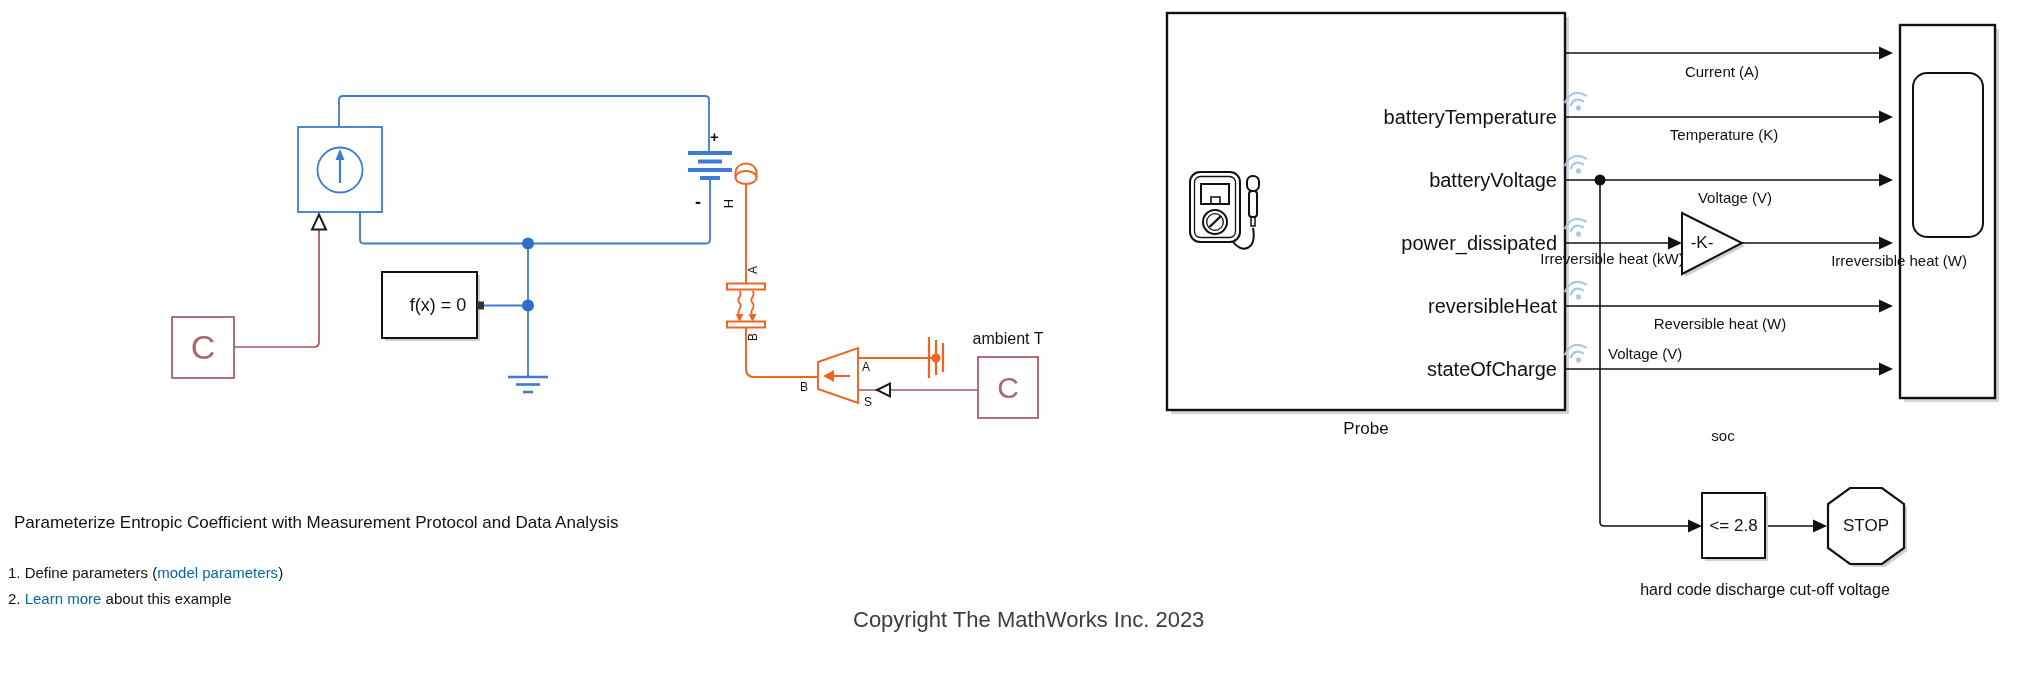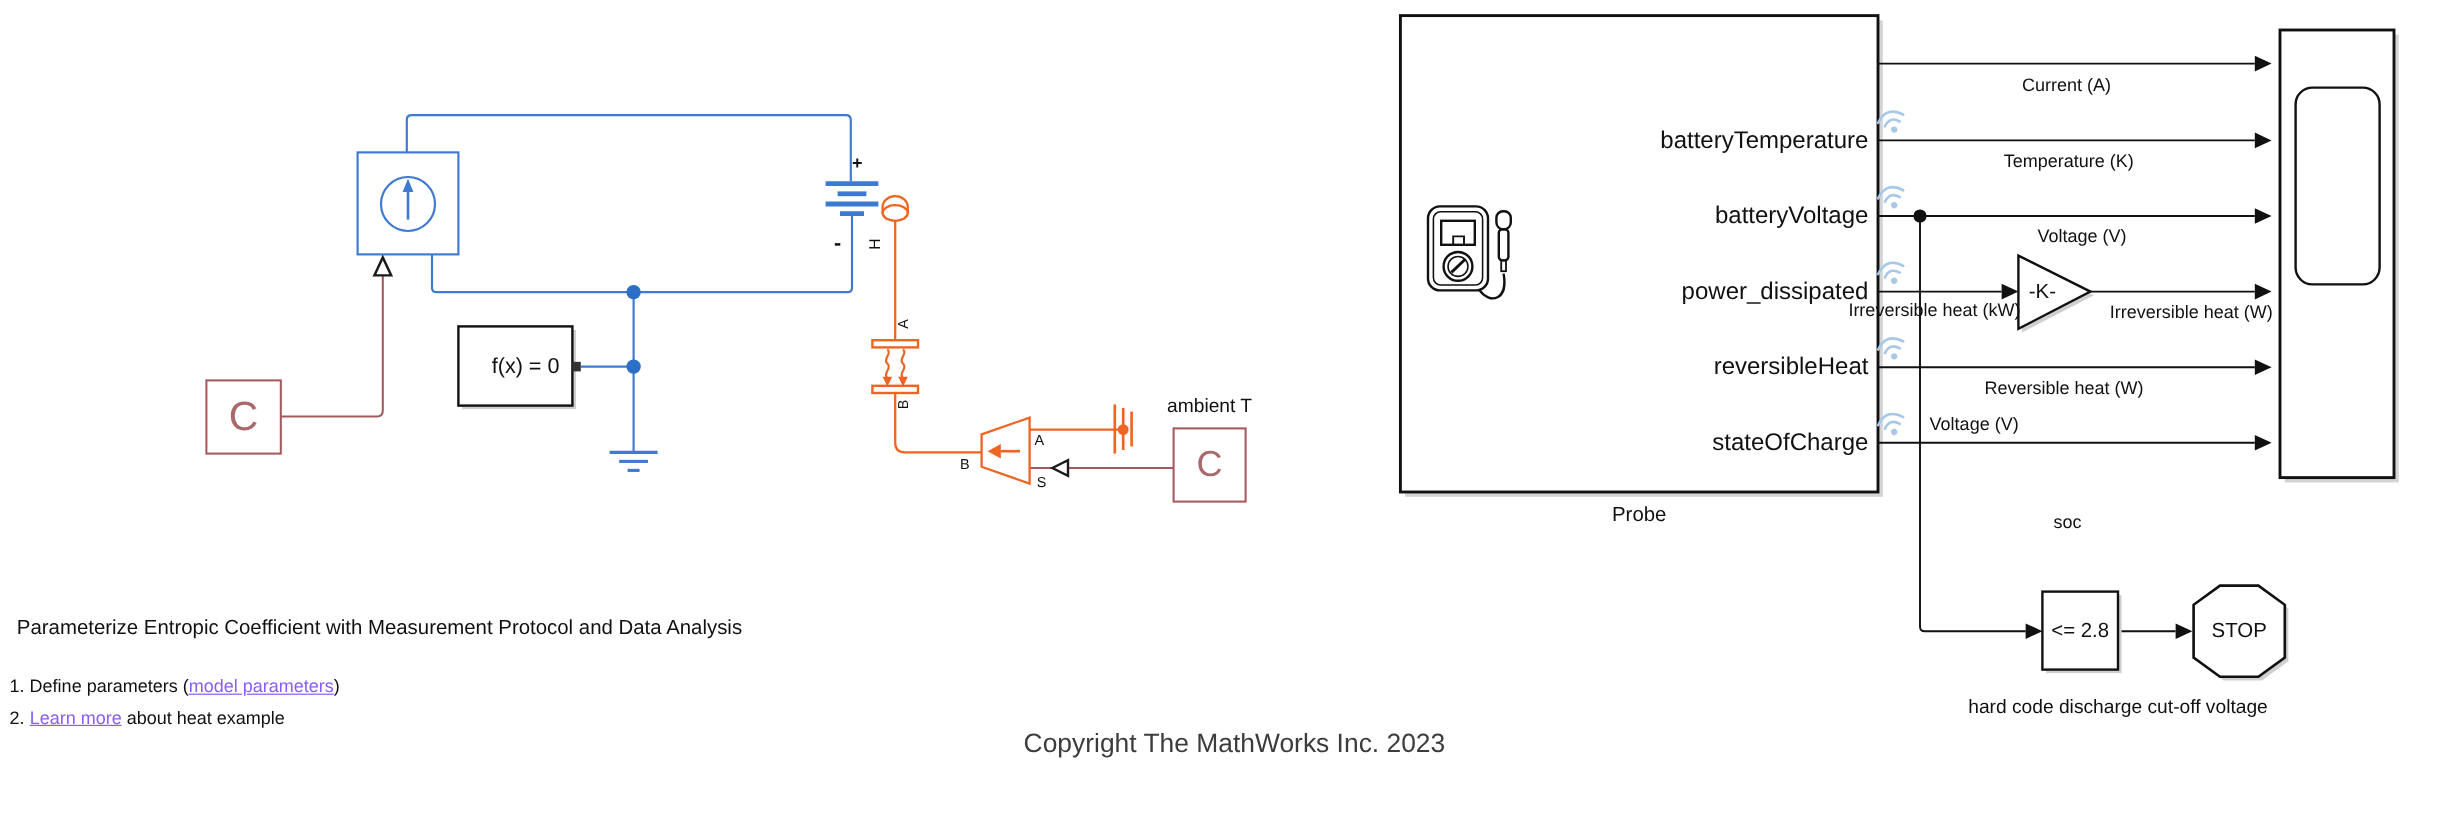--- a/index.html
+++ b/index.html
@@ -6,21 +6,21 @@
   #canvas{position:relative;width:2035px;height:691px;background:#ffffff;overflow:hidden;
           font-family:"Liberation Sans", sans-serif;color:#111;}
   #wires{position:absolute;left:0;top:0;}
   .lbl{position:absolute;white-space:nowrap;}
   .center{display:flex;align-items:center;justify-content:center;text-align:center;}
   .rot{transform:rotate(-90deg);transform-origin:center center;}
   .portlbl{font-size:20px;text-align:right;line-height:24px;}
   .siglbl{font-size:15px;text-align:center;}
   .blocklbl{font-size:16px;text-align:center;}
   .cglyph{color:#a9686c;font-weight:400;}
-  a.simlink{color:#8b5cf6;text-decoration:underline;cursor:pointer;}
+  a.simlink{color:#0369a1;cursor:pointer;}
   .heading{font-size:17px;font-weight:normal;}
   .listitem{font-size:15px;}
   .copyright{font-size:22px;color:#3c3c3c;}
 </style>
 </head>
 <body>
 
 <div id="canvas">
 
 <svg id="wires" width="2035" height="691" viewBox="0 0 2035 691">
@@ -224,32 +224,32 @@
 <div class="lbl portlbl" style="left:1257px;top:231px;width:300px;">power_dissipated</div>
 <div class="lbl portlbl" style="left:1257px;top:168px;width:300px;">batteryVoltage</div>
 <div class="lbl portlbl" style="left:1257px;top:294px;width:300px;">reversibleHeat</div>
 <div class="lbl portlbl" style="left:1257px;top:357px;width:300px;">stateOfCharge</div>
 <div class="lbl blocklbl" style="left:1286px;top:419px;width:160px;font-size:17px;">Probe</div>
 
 <div class="lbl siglbl" style="left:1642px;top:63px;width:160px;">Current (A)</div>
 <div class="lbl siglbl" style="left:1644px;top:126px;width:160px;">Temperature (K)</div>
 <div class="lbl siglbl" style="left:1655px;top:189px;width:160px;">Voltage (V)</div>
 <div class="lbl siglbl" style="left:1512px;top:250px;width:200px;">Irreversible heat (kW)</div>
-<div class="lbl siglbl" style="left:1726px;top:252px;width:200px;">Irreversible heat (W)</div>
+<div class="lbl siglbl" style="left:1767px;top:252px;width:200px;text-align:right;">Irreversible heat (W)</div>
 <div class="lbl siglbl" style="left:1620px;top:315px;width:200px;">Reversible heat (W)</div>
 <div class="lbl" style="left:1608px;top:345px;font-size:15px;">Voltage (V)</div>
 <div class="lbl siglbl" style="left:1673px;top:379px;width:100px;margin-top:48px;">soc</div>
 
 <div class="lbl center" style="left:1684px;top:232px;width:36px;height:22px;font-size:17px;">-K-</div>
 <div class="lbl center" style="left:1702px;top:493px;width:63px;height:65px;font-size:17px;">&lt;= 2.8</div>
 <div class="lbl center" style="left:1828px;top:488px;width:76px;height:76px;font-size:17px;">STOP</div>
 <div class="lbl siglbl" style="left:1565px;top:581px;width:400px;font-size:16px;">hard code discharge cut-off voltage</div>
 
 <div class="lbl heading" style="left:14px;top:513px;">Parameterize Entropic Coefficient with Measurement Protocol and Data Analysis</div>
 <div class="lbl listitem" style="left:8px;top:564px;">
   <span>1. Define parameters (</span><a class="simlink">model parameters</a><span>)</span>
 </div>
 <div class="lbl listitem" style="left:8px;top:590px;">
-  <span>2. </span><a class="simlink">Learn more</a><span> about heat example</span>
+  <span>2. </span><a class="simlink">Learn more</a><span> about this example</span>
 </div>
 <div class="lbl copyright" style="left:853px;top:607px;">Copyright The MathWorks Inc. 2023</div>
 
 </div>
 
 </body></html>

